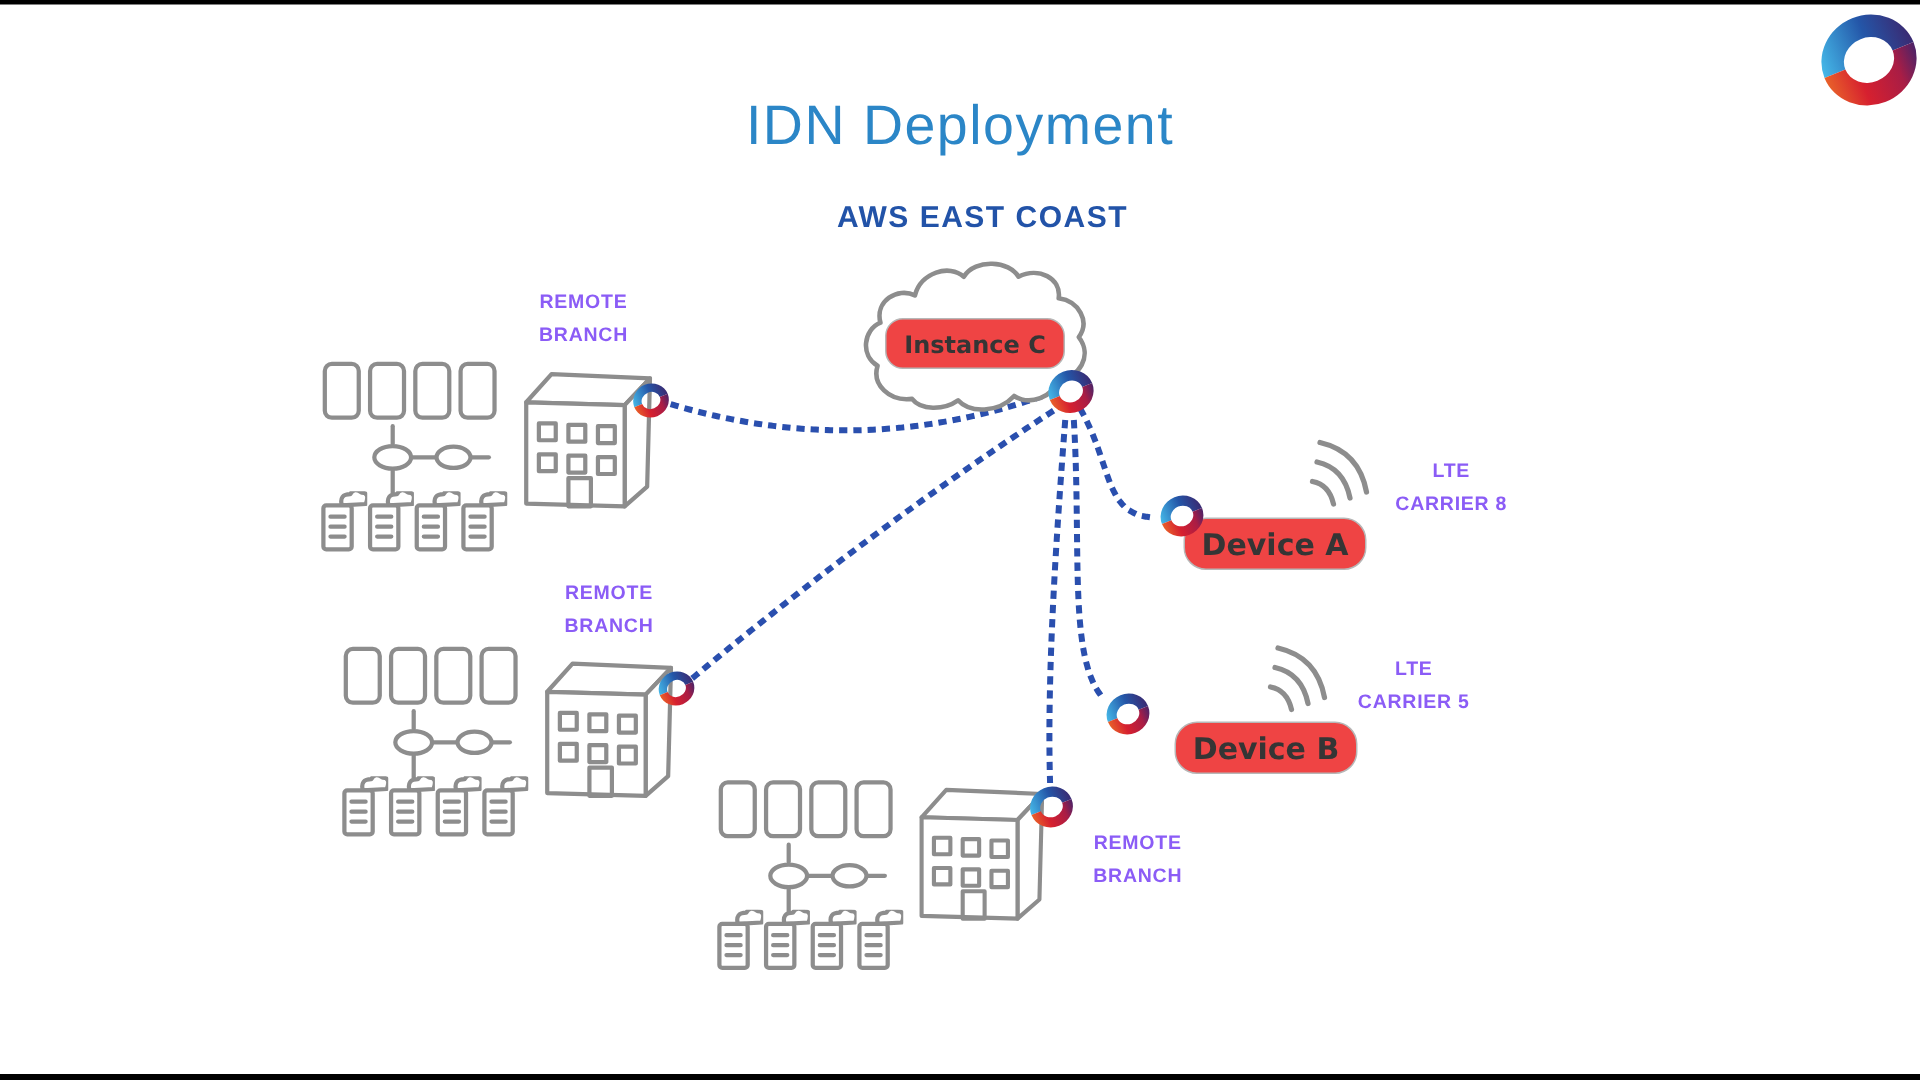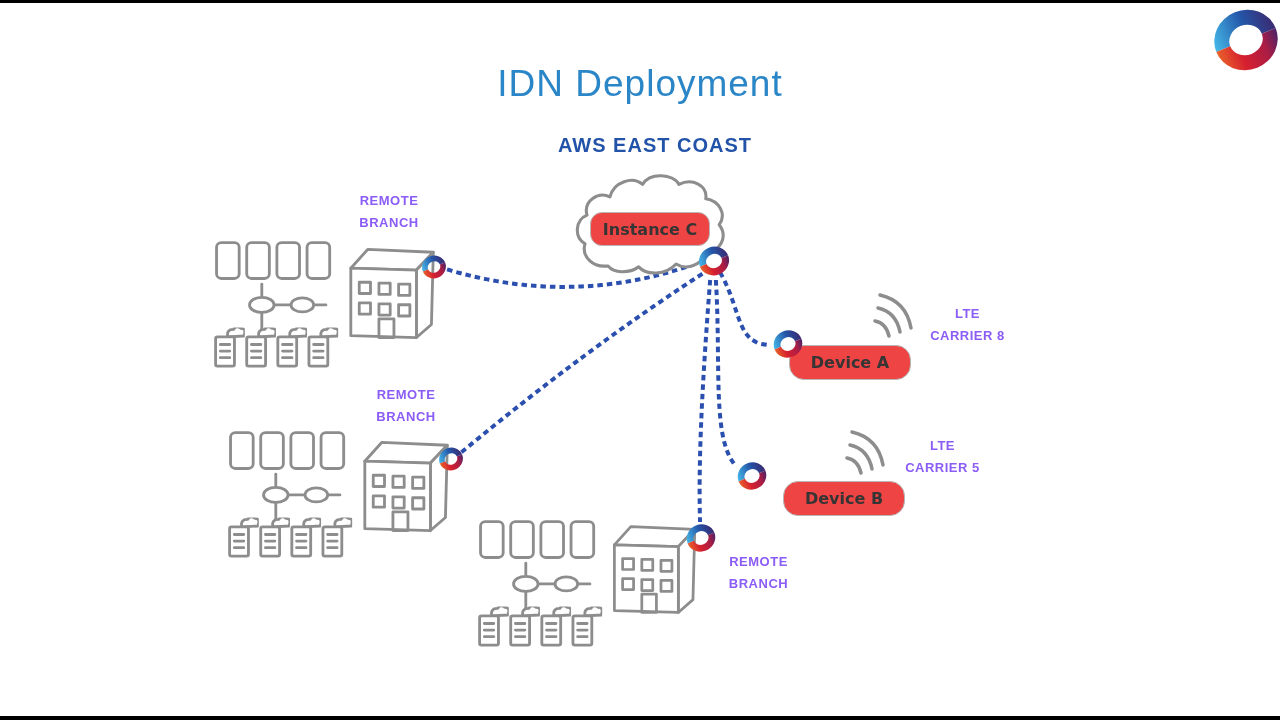--- a/index.html
+++ b/index.html
@@ -24,21 +24,21 @@
     position:absolute;left:555px;top:134px;width:200px;text-align:center;
     color:#2253a8;font-weight:bold;font-size:20px;letter-spacing:1px;
   }
 
   .gray-box{
     position:absolute;background:#ef4444;border:1px solid #b7b7b7;
     display:flex;align-items:center;justify-content:center;
     color:#353535;font-weight:bold;font-family:"DejaVu Sans",sans-serif;
   }
   .instance-box{left:590px;top:212px;width:118px;height:32px;border-radius:12px;font-size:16px;}
-  .device-box{border-radius:15px;width:120px;height:33px;font-size:16px;}
+  .device-box{border-radius:15px;width:120px;height:33px;font-size:20px;}
   .device-box.a{left:789px;top:345px;}
   .device-box.b{left:783px;top:481px;}
 
   svg.abs{position:absolute;overflow:visible;}
   #connections{left:0;top:0;}
 </style>
 </head>
 <body>
 
 <svg width="0" height="0" style="position:absolute" aria-hidden="true">

